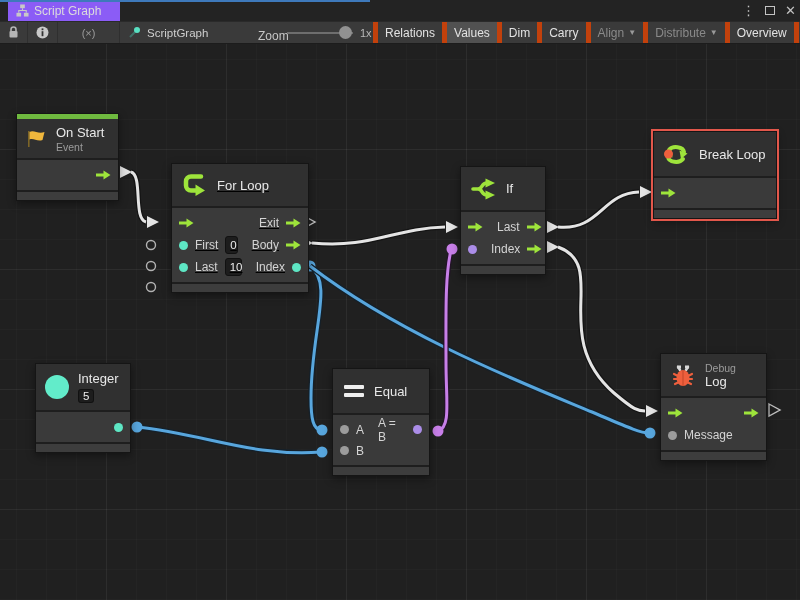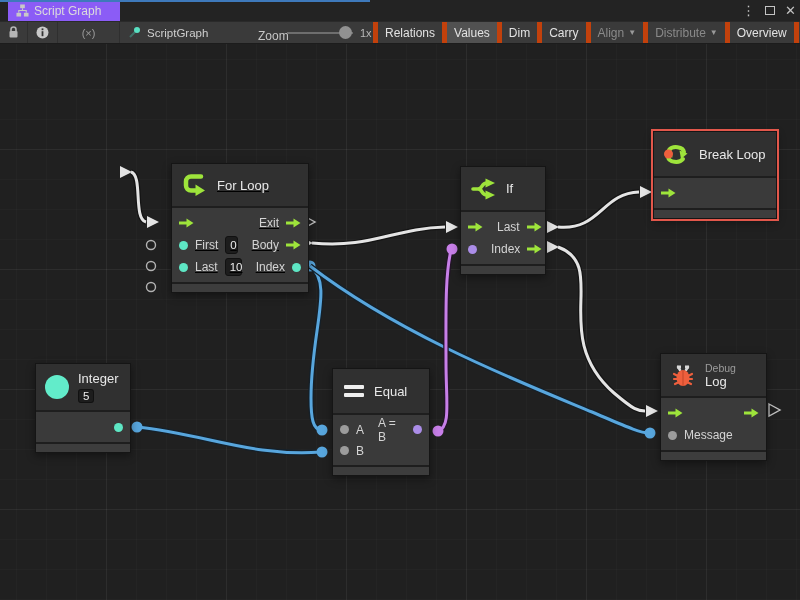--- a/index.html
+++ b/index.html
@@ -201,20 +201,42 @@
       <circle cx="452" cy="249" r="5.5" fill="#c77fe8"></circle>
     </g>
 
     <polygon points="304,216 315,222 304,228" fill="none" stroke="#c2c2c2" stroke-width="1.4"></polygon>
     <polygon points="769,404 780,410 769,416" fill="none" stroke="#c2c2c2" stroke-width="1.4"></polygon>
     <circle cx="151" cy="245" r="4.5" fill="none" stroke="#b2b2b2" stroke-width="1.4"></circle>
     <circle cx="151" cy="266" r="4.5" fill="none" stroke="#b2b2b2" stroke-width="1.4"></circle>
     <circle cx="151" cy="287" r="4.5" fill="none" stroke="#b2b2b2" stroke-width="1.4"></circle>
   </svg>
 
+  <div class="node" style="left:16px;top:113px;width:103px;">
+    <div class="topstrip"></div>
+    <div class="nheader" style="height:39px;padding:0 8px;">
+      <svg width="22" height="22" viewBox="0 0 22 22">
+        <rect x="3" y="3" width="1.6" height="16" fill="#7d6527"></rect>
+        <path d="M4.5 4 C9 1.5 13 6.5 19.5 4 L17.5 12 C12 14 8.5 9.5 4.5 11.5 Z" fill="#f0b73c"></path>
+      </svg>
+      <div>
+        <div class="ntitle">On Start</div>
+        <div class="nsub">Event</div>
+      </div>
+    </div>
+    <div class="nbody">
+      <div class="prow">
+        <span class="spacer"></span>
+        <svg class="arrowport" width="15" height="10" viewBox="0 0 15 10">
+            <polygon points="0,3.5 7.5,3.5 7.5,0.5 14.5,5 7.5,9.5 7.5,6.5 0,6.5" fill="#9ee43b"></polygon>
+          </svg>
+      </div>
+    </div>
+    <div class="nfoot"></div>
+  </div>
 
   <div class="node" style="left:171px;top:163px;width:138px;text-decoration:underline;">
     <div class="nheader" style="height:42px;">
       <svg width="26" height="26" viewBox="0 0 26 26">
         <path d="M19 4.5 H9 a5 5 0 0 0 -5 5 v4 a5 5 0 0 0 5 5 h5" stroke="#9ee43b" stroke-width="4.5" fill="none" stroke-linecap="round"></path>
         <polygon points="13.5,12.5 23,18.5 13.5,24" fill="#9ee43b"></polygon>
       </svg>
       <div class="ntitle">For Loop</div>
     </div>
     <div class="nbody">

